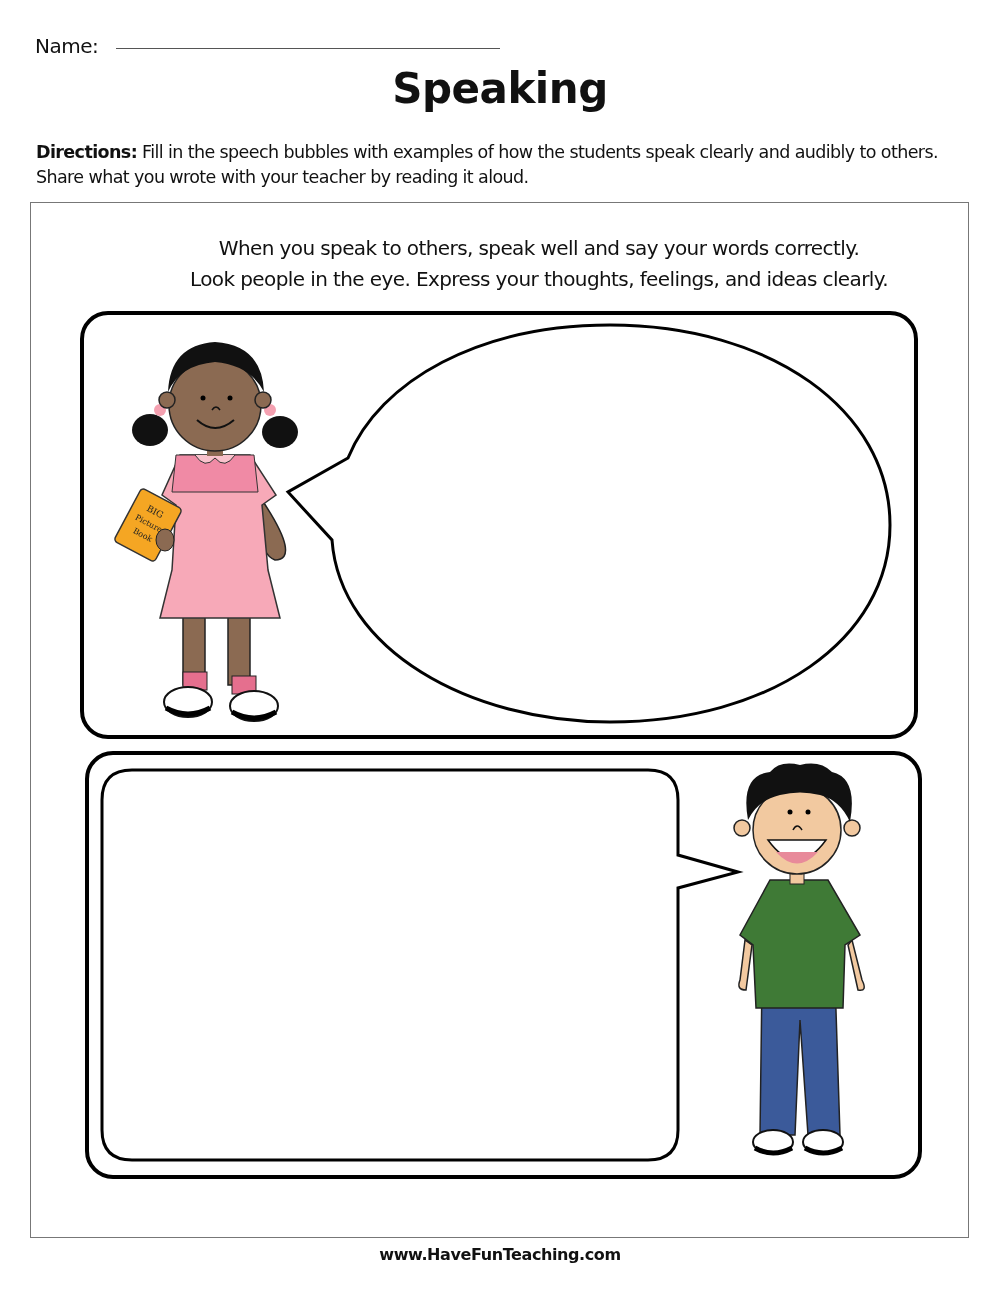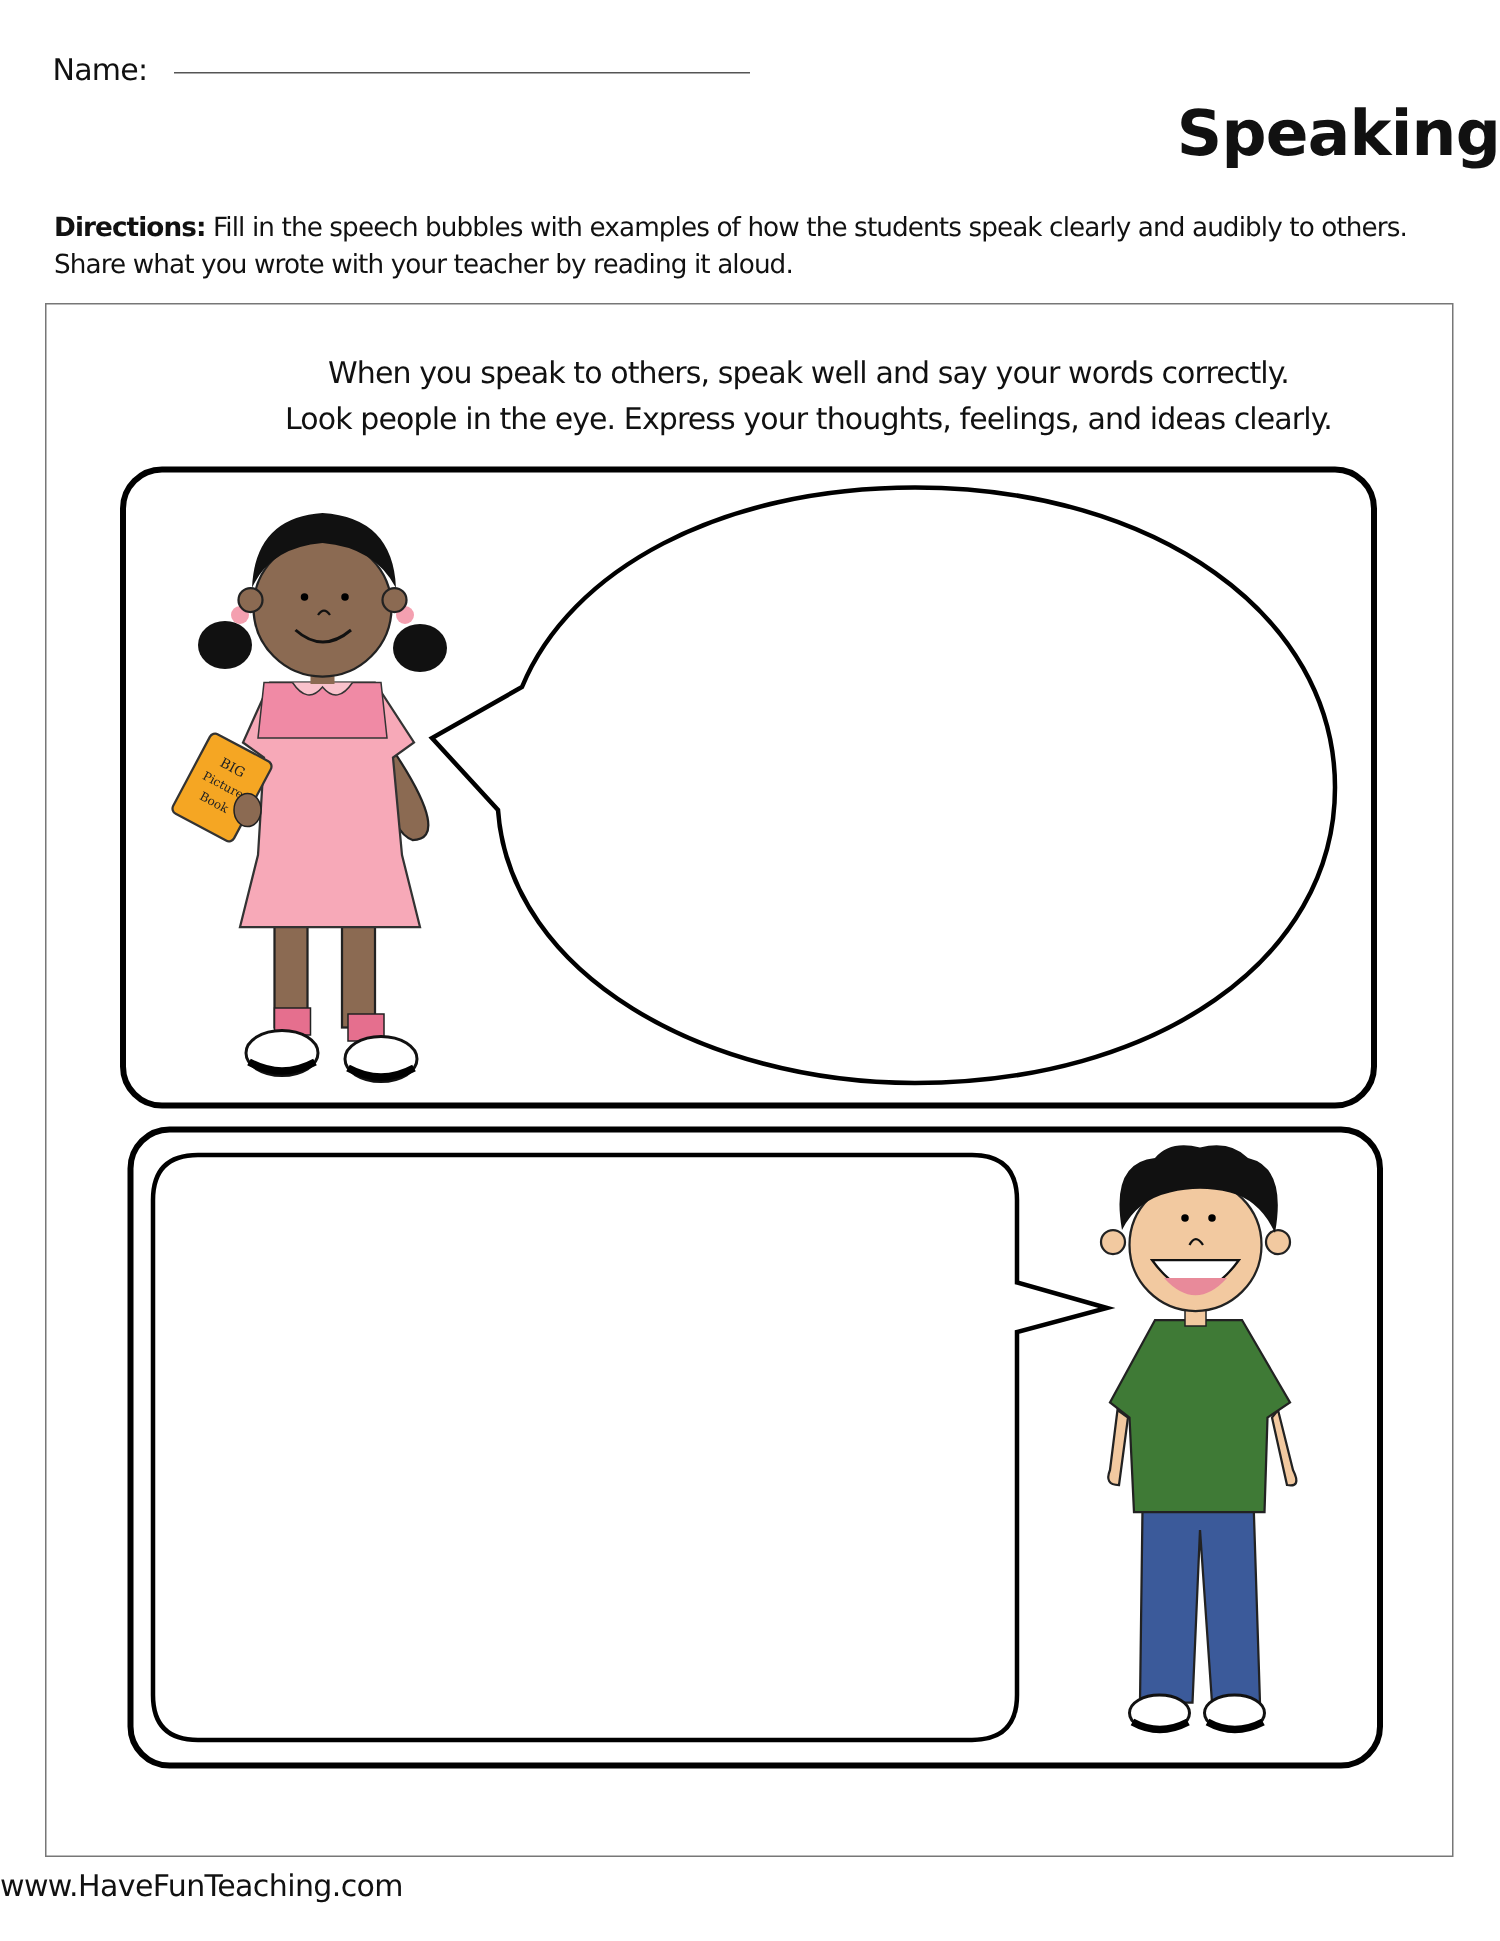--- a/index.html
+++ b/index.html
@@ -1,26 +1,26 @@
 <!DOCTYPE html>
 <html><head>
 <meta charset="utf-8">
 <style>
   html, body { margin:0; padding:0; background:#ffffff; }
   body { width:1000px; height:1294px; position:relative; overflow:hidden; font-family:"DejaVu Sans", sans-serif; color:#111; }
   .abs { position:absolute; }
   #name-label { left:35px; top:34px; font-size:20px; letter-spacing:-0.5px; }
   #name-line { left:116px; top:48px; width:384px; height:0; border-top:1.5px solid #555; }
-  #title { left:0; width:1000px; top:64px; text-align:right; font-size:42px; font-weight:bold; letter-spacing:-0.5px; }
+  #title { left:0; width:1000px; top:64px; text-align:center; font-size:42px; font-weight:bold; letter-spacing:-0.5px; }
   #directions { left:36px; top:140px; width:940px; font-size:17.5px; line-height:25px; letter-spacing:-0.6px; }
   #directions b { font-weight:bold; }
   #frame { left:30px; top:202px; width:939px; height:1036px; border:1px solid #777; box-sizing:border-box; }
   #intro { left:0; width:1000px; top:233px; text-align:center; font-size:20px; line-height:31px; letter-spacing:-0.6px;margin-left:39px; }
   svg.art { position:absolute; left:0; top:0; }
-  #footer { left:0; width:1000px; top:1245px; text-align:left; font-size:20px; letter-spacing:-0.4px; }
+  #footer { left:0; width:1000px; top:1245px; text-align:center; font-size:16px; letter-spacing:-0.4px;font-weight:bold; }
 </style>
 </head>
 <body>
 
 <div class="abs" id="name-label">Name:</div>
 <div class="abs" id="name-line"></div>
 
 <div class="abs" id="title">Speaking</div>
 
 <div class="abs" id="directions"><b>Directions:</b><span> Fill in the speech bubbles with examples of how the students speak clearly and audibly to others. Share what you wrote with your teacher by reading it aloud.</span></div>

